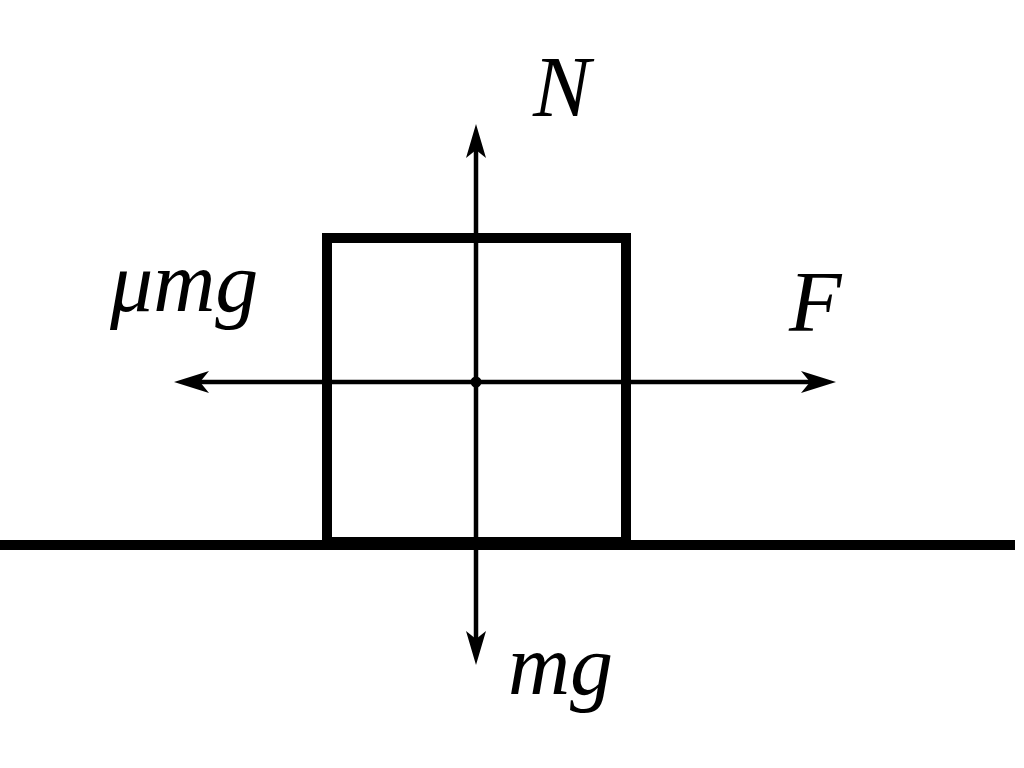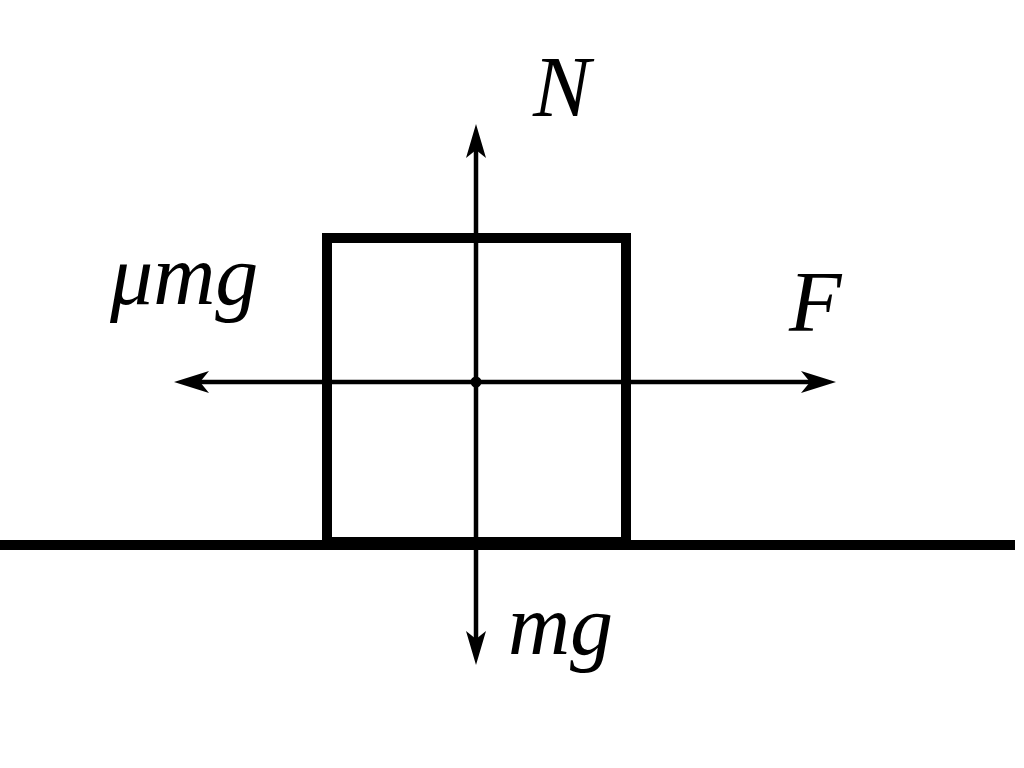--- a/index.html
+++ b/index.html
@@ -38,31 +38,31 @@
     white-space: nowrap;
     user-select: none;
   }
   #label-normal {
     left: 533px;
     top: 44px;
     font-size: 86px;
   }
   #label-friction {
     left: 110px;
-    top: 232px;
+    top: 239px;
     font-size: 86px;
   }
   #label-applied {
     left: 789px;
     top: 259px;
     font-size: 86px;
   }
   #label-weight {
     left: 508px;
-    top: 582px;
+    top: 622px;
     font-size: 86px;
   }
 </style>
 </head>
 <body>
 
 <div id="diagram-stage">
 
   <svg id="fbd-svg" viewBox="0 0 1024 768" xmlns="http://www.w3.org/2000/svg">
 

